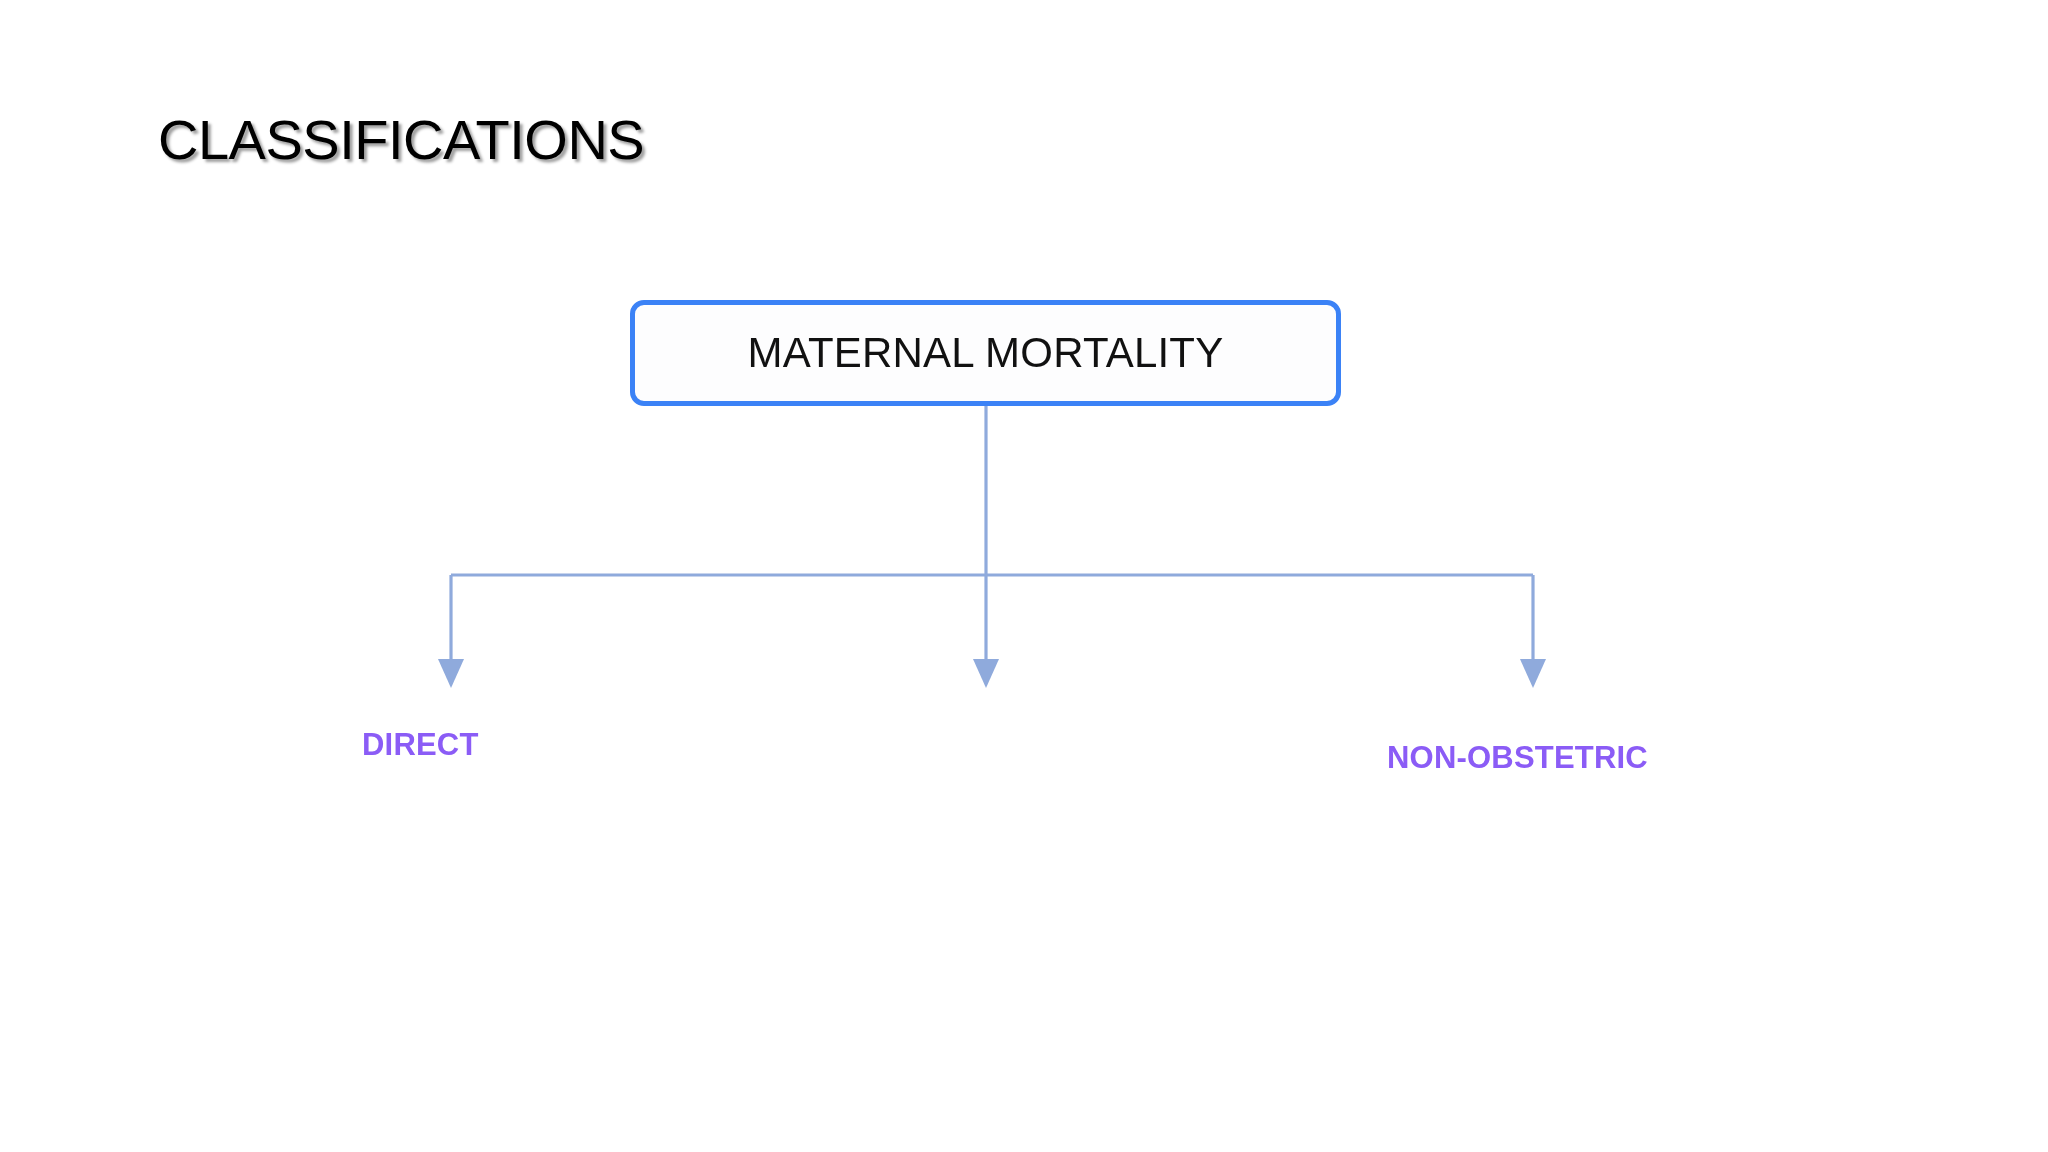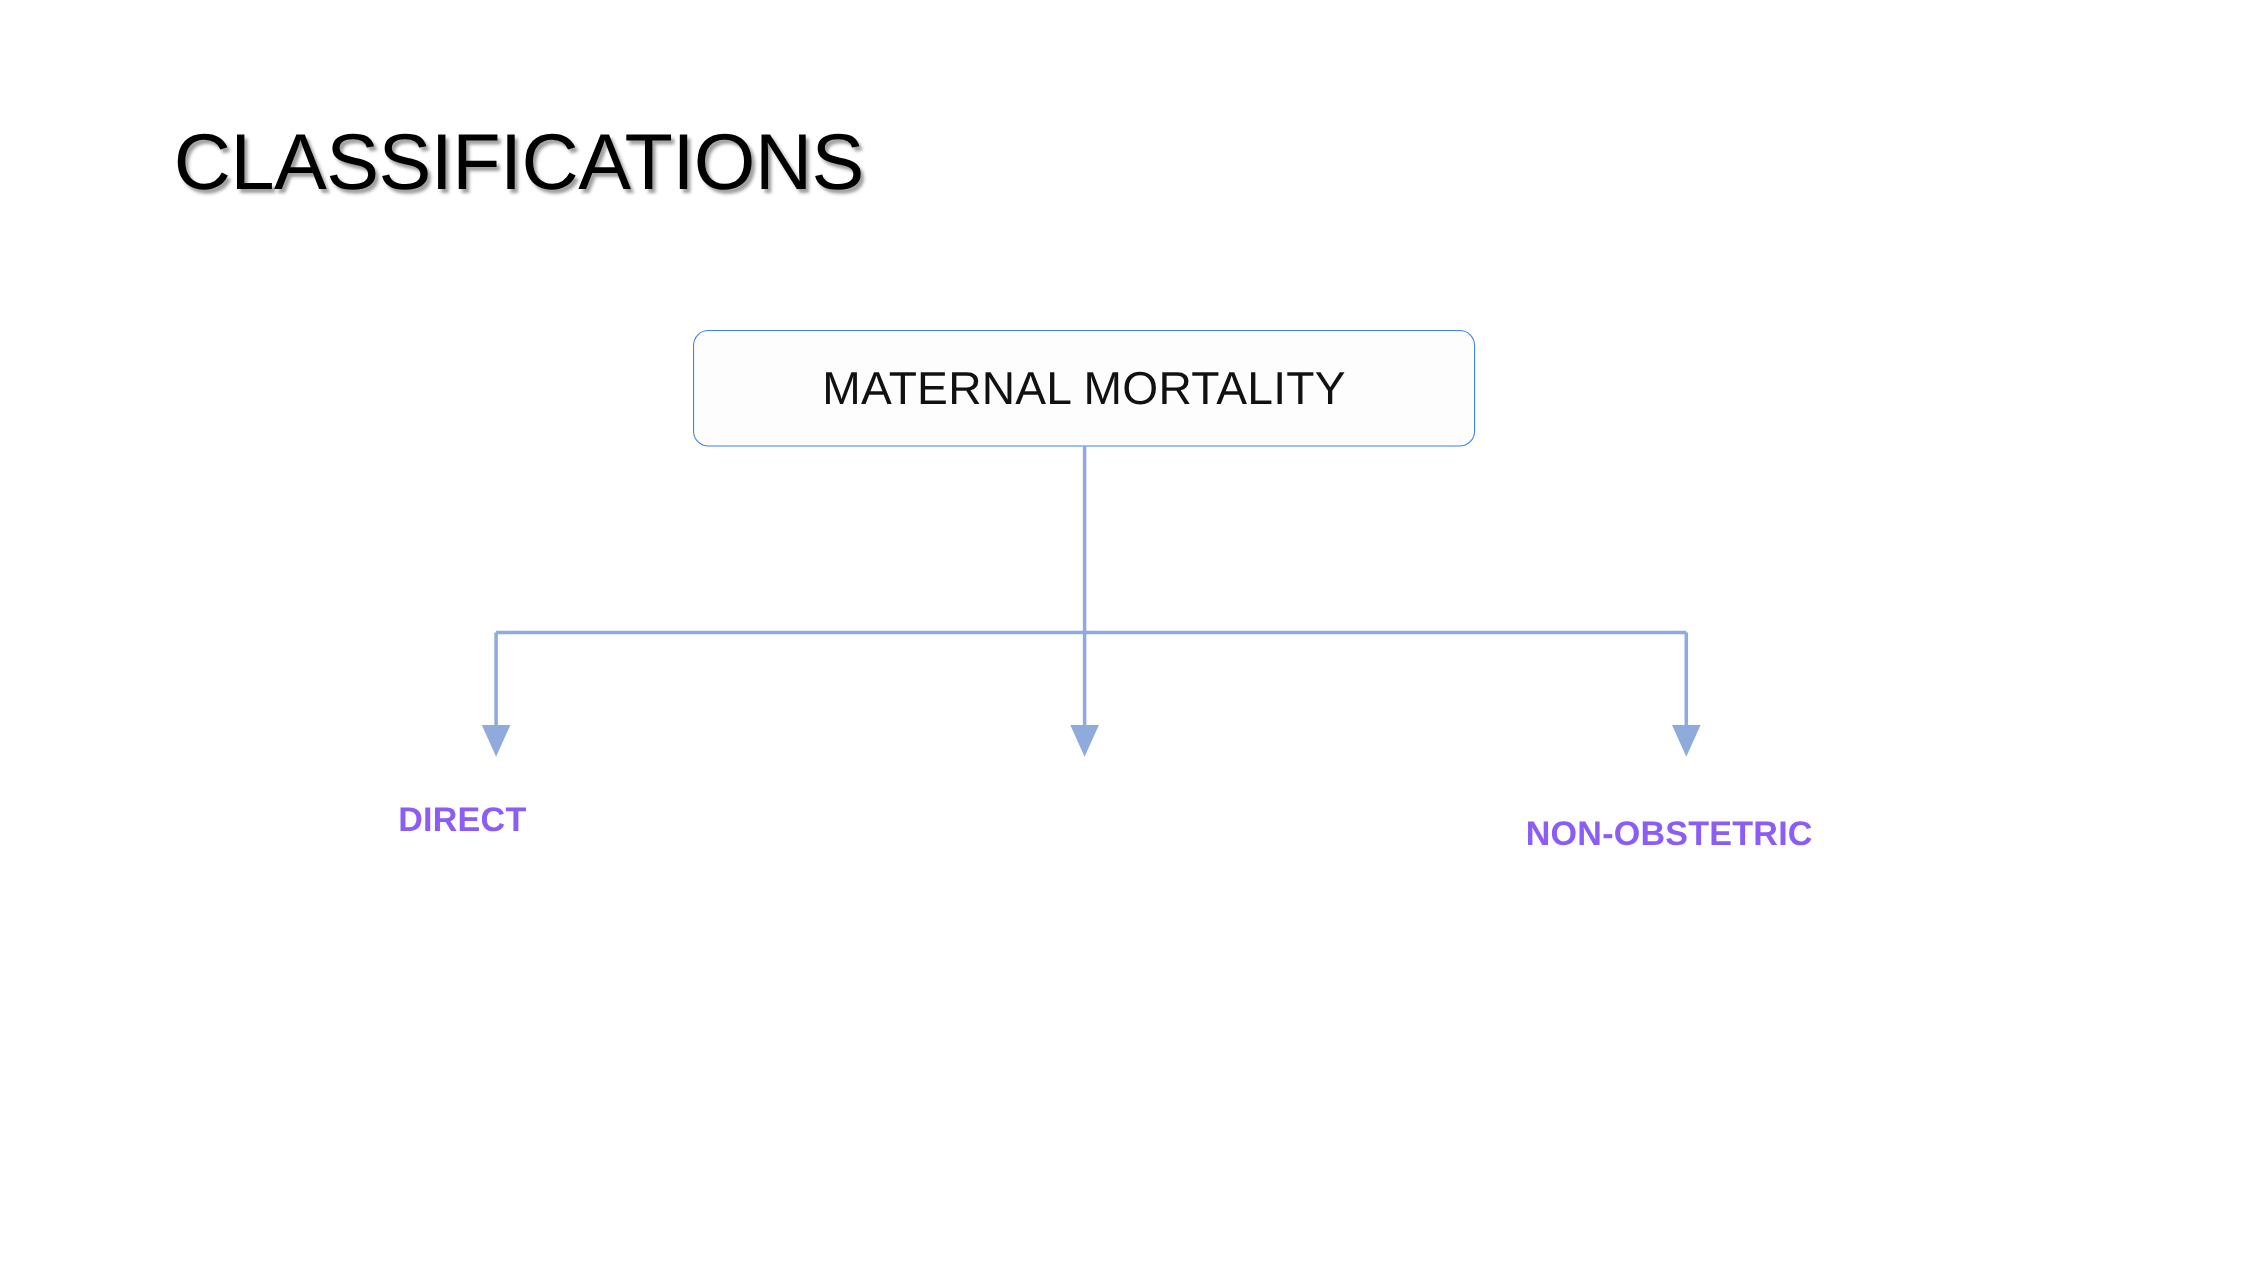--- a/index.html
+++ b/index.html
@@ -15,21 +15,21 @@
     background: #ffffff;
     overflow: hidden;
     font-family: "Liberation Sans", sans-serif;
   }
 
   
   #slide-title {
     position: absolute;
     left: 158px;
     top: 112px;
-    font-size: 72px;
+    font-size: 56px;
     line-height: 1.0;
     font-weight: 400;
     color: #000000;
     letter-spacing: -0.5px;
     white-space: nowrap;
     text-shadow: 3px 3px 3px rgba(0,0,0,0.38);
   }
 
   
   #connectors {
@@ -42,21 +42,21 @@
   }
 
   
   #root-node {
     position: absolute;
     left: 630px;
     top: 300px;
     width: 711px;
     height: 106px;
     box-sizing: border-box;
-    border: 1px solid #3b82f6;
+    border: 5px solid #3b82f6;
     border-radius: 14px;
     background: #FDFDFE;
     display: flex;
     align-items: center;
     justify-content: center;
   }
   #root-node .node-label {
     font-size: 42px;
     color: #111111;
     letter-spacing: 0.2px;

